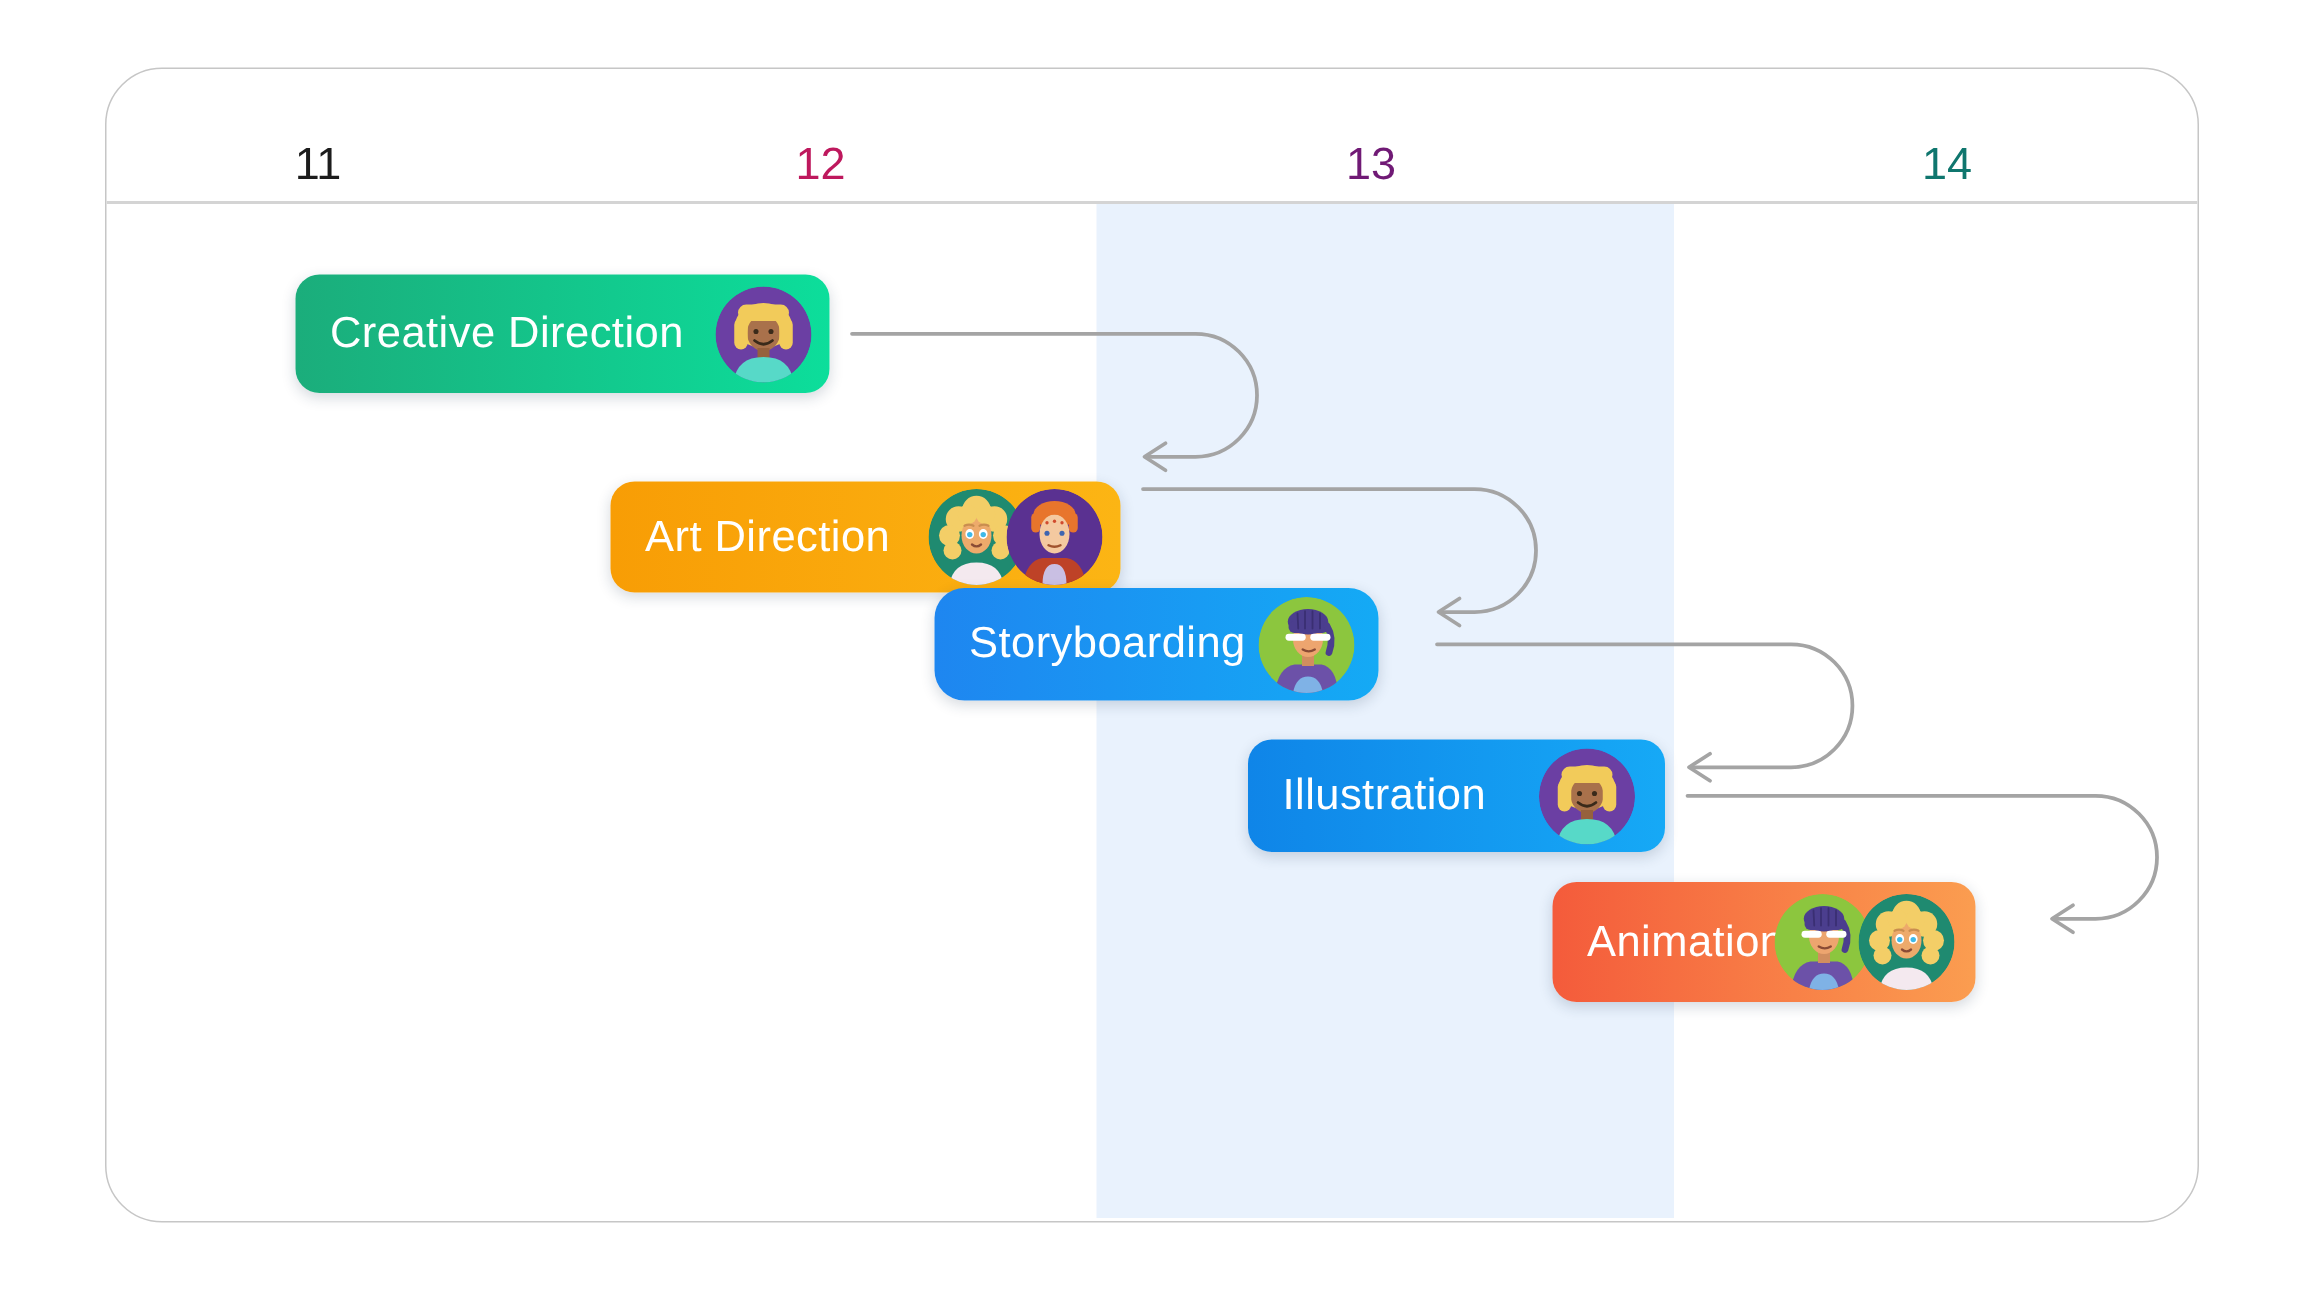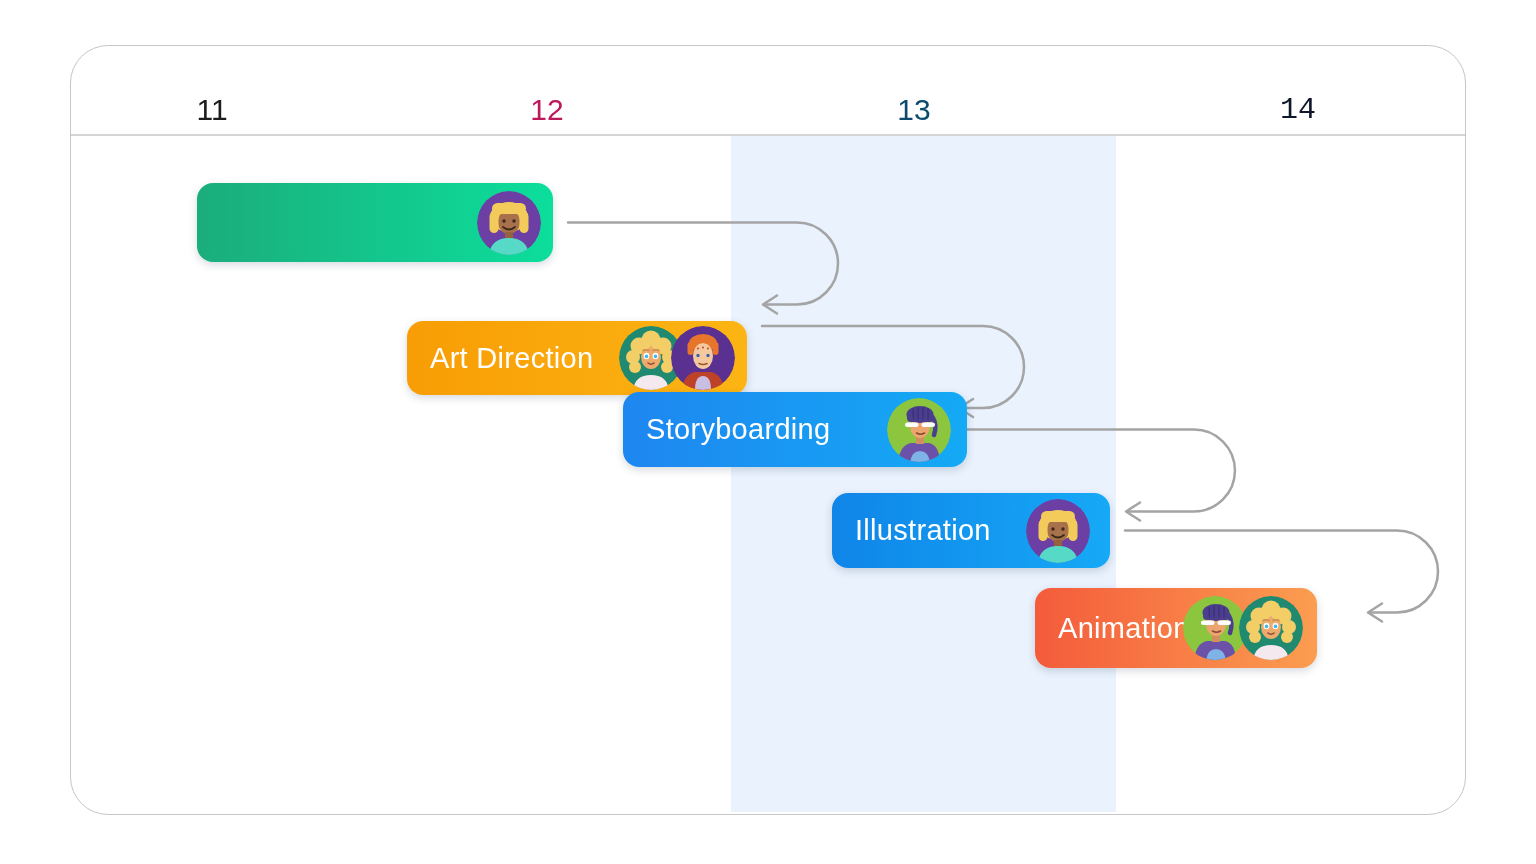--- a/index.html
+++ b/index.html
@@ -39,40 +39,41 @@
   }
   .avatar svg{display:block;}
 </style>
 </head>
 <body>
 
 <div class="board" style="border-color: rgb(198, 198, 198); background: rgb(255, 255, 255);">
   <div id="week-labels">
       <span class="week-label" style="left: 141px; color: rgb(28, 28, 28);">11</span>
       <span class="week-label" style="left: 476px; color: #be185d;">12</span>
-      <span class="week-label" style="left: 843px; color: #0c4a6e;">13</span>
-      <span class="week-label" style="left: 1227px; color: #0f172a; font-family: Liberation Mono, monospace;">14</span>
+      <span class="week-label" style="left: 843px; color: #701a75;">13</span>
+      <span class="week-label" style="left: 1227px; color: #0f766e;">14</span>
     </div>
   <div class="separator" style="background: rgb(212, 212, 212);"></div>
   <div class="highlight" style="background: rgb(233, 242, 253);"></div>
 </div>
 
 <svg id="connectors" width="1536" height="864" viewBox="0 0 1536 864">
     <path d="M 568 222.5 H 797 A 41 41 0 0 1 797 304.5 H 765" fill="none" stroke="#a4a4a4" stroke-width="2.5" stroke-linecap="round" stroke-linejoin="round"></path>
     <path d="M 777 295.5 L 763 304.5 L 777 313.5" fill="none" stroke="#a4a4a4" stroke-width="2.5" stroke-linecap="round" stroke-linejoin="round"></path>
     <path d="M 762 326 H 983 A 41 41 0 0 1 983 408 H 961" fill="none" stroke="#a4a4a4" stroke-width="2.5" stroke-linecap="round" stroke-linejoin="round"></path>
     <path d="M 973 399 L 959 408 L 973 417" fill="none" stroke="#a4a4a4" stroke-width="2.5" stroke-linecap="round" stroke-linejoin="round"></path>
     <path d="M 958 429.5 H 1194 A 41 41 0 0 1 1194 511.5 H 1128" fill="none" stroke="#a4a4a4" stroke-width="2.5" stroke-linecap="round" stroke-linejoin="round"></path>
     <path d="M 1140 502.5 L 1126 511.5 L 1140 520.5" fill="none" stroke="#a4a4a4" stroke-width="2.5" stroke-linecap="round" stroke-linejoin="round"></path>
     <path d="M 1125 530.5 H 1397 A 41 41 0 0 1 1397 612.5 H 1370" fill="none" stroke="#a4a4a4" stroke-width="2.5" stroke-linecap="round" stroke-linejoin="round"></path>
     <path d="M 1382 603.5 L 1368 612.5 L 1382 621.5" fill="none" stroke="#a4a4a4" stroke-width="2.5" stroke-linecap="round" stroke-linejoin="round"></path>
   </svg>
 
 <div id="bars">
     <div class="bar" style="left: 197px; top: 183px; width: 356px; height: 79px; background: linear-gradient(90deg, rgb(27, 173, 123), rgb(12, 222, 155));">
+      <span class="task-label">Creative Direction</span>
       <div class="avatar" style="right: 12px;">
         <svg viewBox="0 0 64 64" width="100%" height="100%">
     <circle cx="32" cy="32" r="32" fill="#6b3fa3"></circle>
     <ellipse cx="32" cy="26" rx="19" ry="15" fill="#f2cb5a"></ellipse>
     <ellipse cx="32" cy="31" rx="11" ry="12" fill="#a9714b"></ellipse>
     <rect x="12.5" y="21" width="9" height="21" rx="4.5" fill="#f2cb5a"></rect>
     <rect x="42.5" y="21" width="9" height="21" rx="4.5" fill="#f2cb5a"></rect>
     <rect x="15" y="12" width="34" height="11" rx="5.5" fill="#f2cb5a"></rect>
     <circle cx="27" cy="30" r="1.7" fill="#3a2a1a"></circle>
           <circle cx="37" cy="30" r="1.7" fill="#3a2a1a"></circle>
@@ -118,21 +119,21 @@
           <circle cx="32" cy="21.5" r="1.1" fill="#d14b2e"></circle>
           <circle cx="37" cy="22.5" r="1.1" fill="#d14b2e"></circle>
     <circle cx="27" cy="29.5" r="1.7" fill="#3e65b0"></circle>
           <circle cx="37" cy="29.5" r="1.7" fill="#3e65b0"></circle>
     <path d="M28 37.5 Q32 39.5 36 37.5" stroke="#a0522d" stroke-width="1.6" fill="none" stroke-linecap="round"></path>
     <path d="M11 64 Q13 48 24 46 L40 46 Q51 48 53 64 Z" fill="#be4227"></path>
     <path d="M24 64 Q24 50 32 50 Q40 50 40 64 Z" fill="#c9bfe3"></path>
         </svg>
       </div>
     </div>
-    <div class="bar" style="left: 623px; top: 392px; width: 344px; height: 75px; background: linear-gradient(90deg, rgb(30, 134, 240), rgb(20, 170, 245));">
+    <div class="bar" style="left: 623px; top: 392px; width: 296px; height: 75px; background: linear-gradient(90deg, rgb(30, 134, 240), rgb(20, 170, 245)); border-radius: 20px;">
       <span class="task-label">Storyboarding</span>
       <div class="avatar" style="right: 16px;">
         <svg viewBox="0 0 64 64" width="100%" height="100%">
     <circle cx="32" cy="32" r="32" fill="#8cc63e"></circle>
     <path d="M11 64 Q13 47 24 45 L42 45 Q52 47 53 64 Z" fill="#6c51a8"></path>
     <path d="M23 64 Q25 53 33 53 Q41 53 43 64 Z" fill="#7fb2e6"></path>
     <rect x="29" y="38" width="8" height="8" fill="#d18e5f"></rect>
     <ellipse cx="33" cy="28" rx="10" ry="12" fill="#eda56f"></ellipse>
     <ellipse cx="33" cy="16.5" rx="13.5" ry="8.5" fill="#4b3e8e"></ellipse>
     <rect x="20" y="16" width="26.5" height="8" rx="4" fill="#4b3e8e"></rect>

